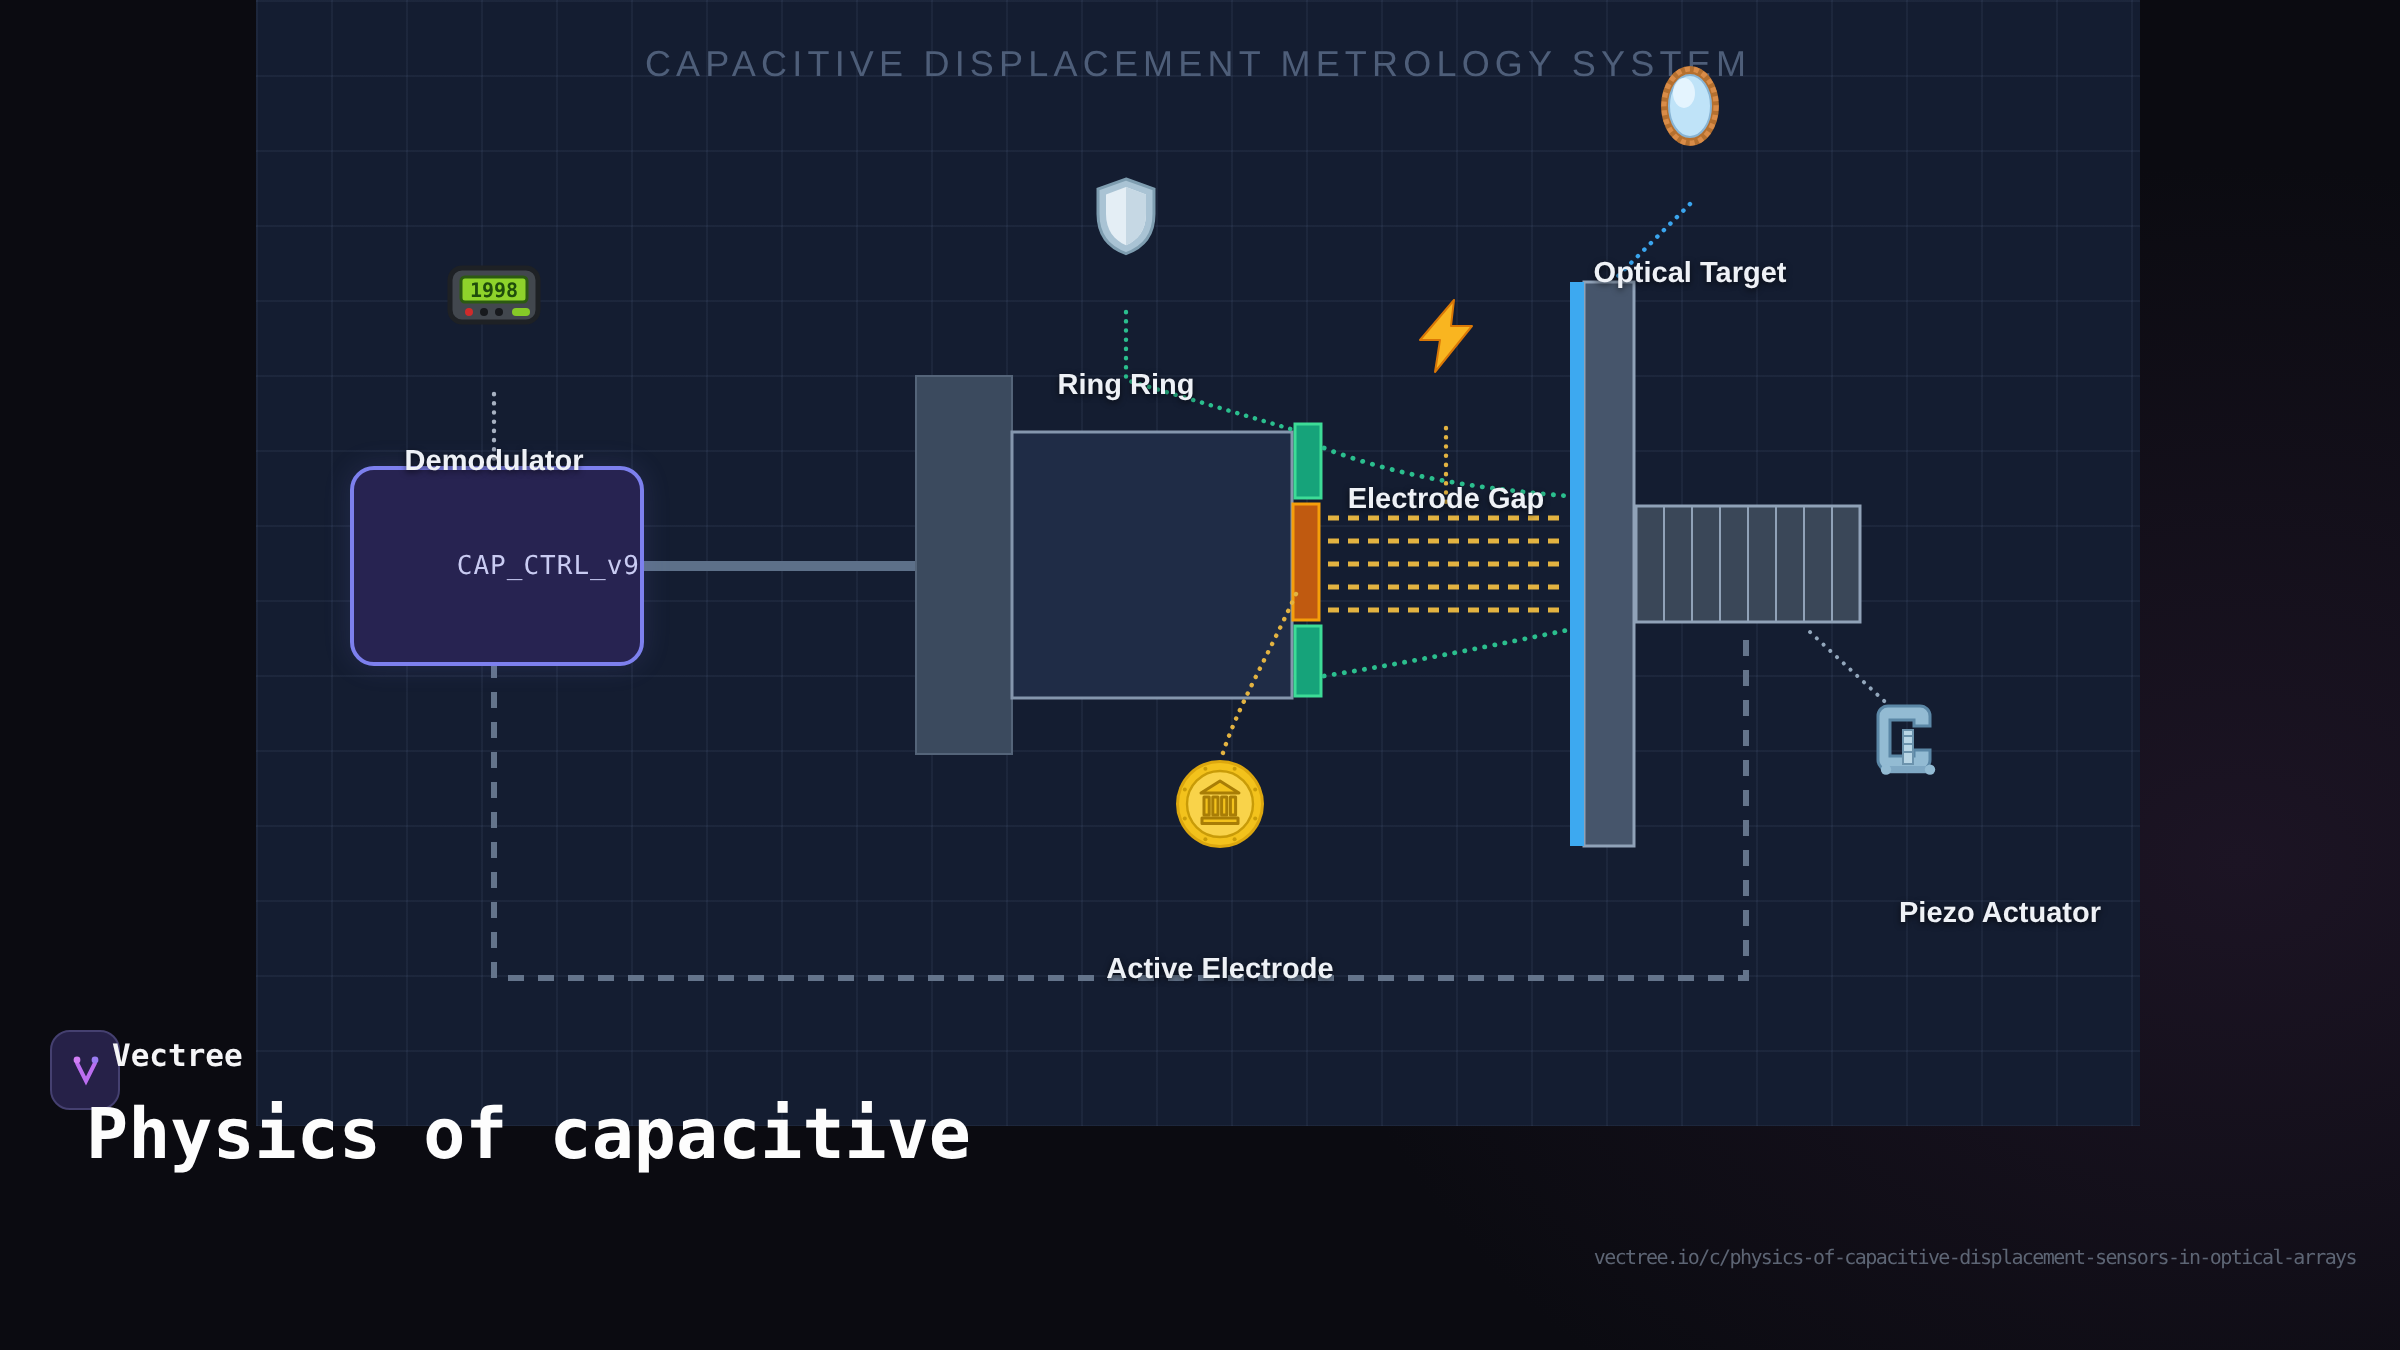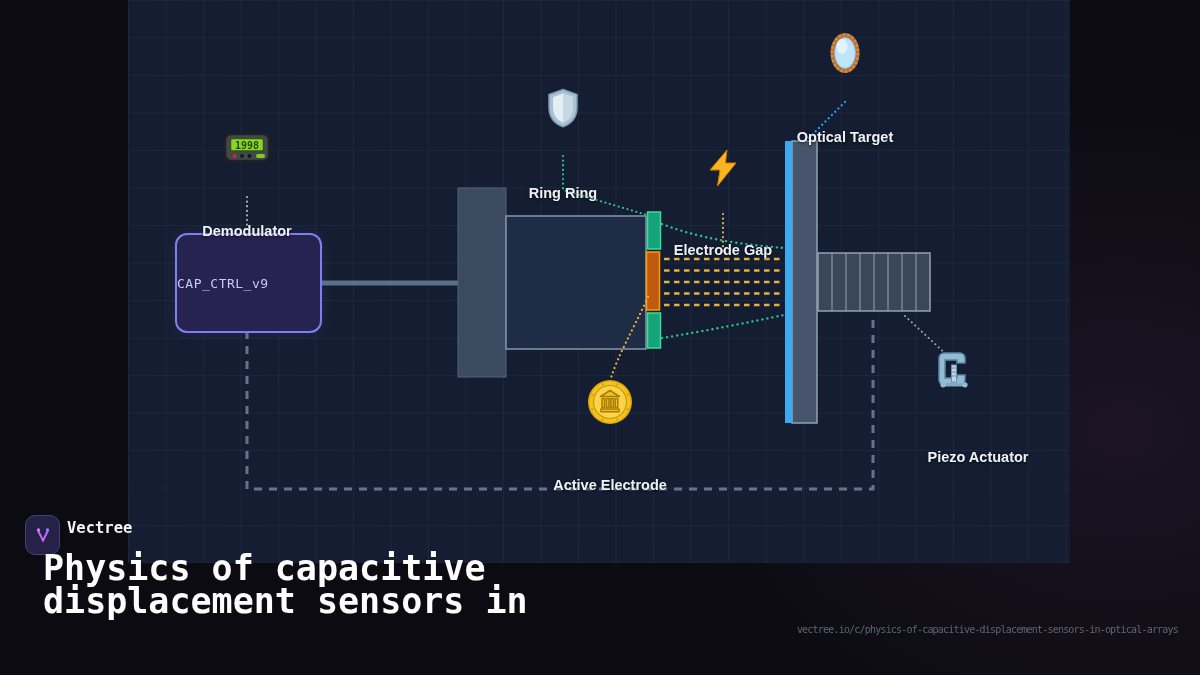--- a/index.html
+++ b/index.html
@@ -25,51 +25,52 @@
   .lbl{
     position:absolute;transform:translate(-50%,-50%);
     font-weight:bold;font-size:14.5px;color:#eef1f6;white-space:nowrap;
     text-shadow:0 1px 3px rgba(0,0,0,.65);
     margin-top:48px;
   }
   .icon{position:absolute;transform:translate(-50%,-50%);line-height:0;}
   .ctrl-box{
     position:absolute;left:47px;top:233px;width:143px;height:96px;
     background:#272351;border:2px solid #7d80ee;border-radius:12px;
-    display:flex;align-items:center;justify-content:flex-start;
+    display:flex;align-items:center;justify-content:flex-end;
     box-shadow:0 0 14px rgba(125,128,238,0.15);
   }
   .ctrl-box span{
     font-family:"DejaVu Sans Mono", monospace;font-size:13px;color:#c9cbf2;letter-spacing:0.5px;
   }
   
   .logo{
     position:absolute;left:25px;top:515px;width:33px;height:38px;border-radius:10px;
     background:#262148;border:1px solid #454070;
     display:flex;align-items:center;justify-content:center;
   }
   .brand{
-    position:absolute;left:67px;top:519px;
+    position:absolute;left:56px;top:519px;
     font-family:"DejaVu Sans Mono", monospace;font-weight:bold;font-size:15.5px;color:#f5f5f7;
   }
   .big-title{
     position:absolute;left:23px;top:552px;
     font-family:"DejaVu Sans Mono", monospace;font-weight:bold;
     font-size:35px;line-height:33px;color:#fdfdfd;white-space:nowrap;margin-left:20px;
   }
   .url{
     position:absolute;right:22px;top:624px;
     font-family:"DejaVu Sans Mono", monospace;font-size:10px;letter-spacing:-0.8px;color:#5d6574;
   }
 </style>
 </head>
 <body>
 
 <div class="panel">
 
+  <div class="panel-title">CAPACITIVE DISPLACEMENT METROLOGY SYSTEM</div>
 
   <svg class="diagram-svg" viewBox="0 0 942 563">
 
     <line x1="190" y1="283" x2="334" y2="283" stroke="#5d7089" stroke-width="5"></line>
 
     <rect x="330" y="188" width="48" height="189" fill="#3b4a5e" stroke="#546479" stroke-width="1"></rect>
 
     <rect x="378" y="216" width="140" height="133" fill="#1f2c46" stroke="#8496ad" stroke-width="1.5"></rect>
 
     <rect x="519.5" y="212" width="13" height="37" fill="#16a37a" stroke="#3ddc97" stroke-width="1.5"></rect>
@@ -194,30 +195,29 @@
       <circle cx="11" cy="35.8" r="2.6" fill="#93bbd3"></circle>
       <circle cx="33" cy="35.8" r="2.6" fill="#93bbd3"></circle>
     </svg>
   </div>
 
   <div class="lbl" style="left:119px;top:183px">Demodulator</div>
   <div class="lbl" style="left:435px;top:145px">Ring Ring</div>
   <div class="lbl" style="left:595px;top:202px">Electrode Gap</div>
   <div class="lbl" style="left:717px;top:89px">Optical Target</div>
   <div class="lbl" style="left:482px;top:437px">Active Electrode</div>
-  <div class="lbl" style="left:850px;top:409px">Piezo Actuator</div>
+  <div class="lbl" style="left:872px;top:409px">Piezo Actuator</div>
 </div>
 
 <div class="logo">
   <svg width="22" height="22" viewBox="0 0 22 22">
     <path d="M6.5 7.5 L11 16.5 L15.5 7.5" stroke="#bb6ef0" stroke-width="2" fill="none" stroke-linecap="round"></path>
     <circle cx="6.5" cy="6" r="1.7" fill="#d17ef5"></circle>
     <circle cx="15.5" cy="6" r="1.7" fill="#9a7cf2"></circle>
   </svg>
 </div>
 <div class="brand">Vectree</div>
 
 <div class="big-title">
   <div>Physics of capacitive</div>
-  <div>displacement sensors in</div>
 </div>
 
 <div class="url">vectree.io/c/physics-of-capacitive-displacement-sensors-in-optical-arrays</div>
 
 </body></html>

